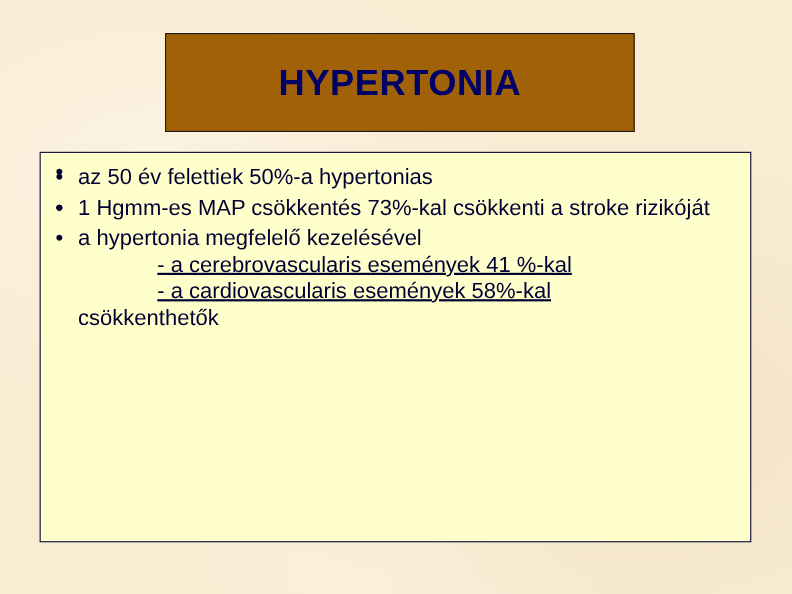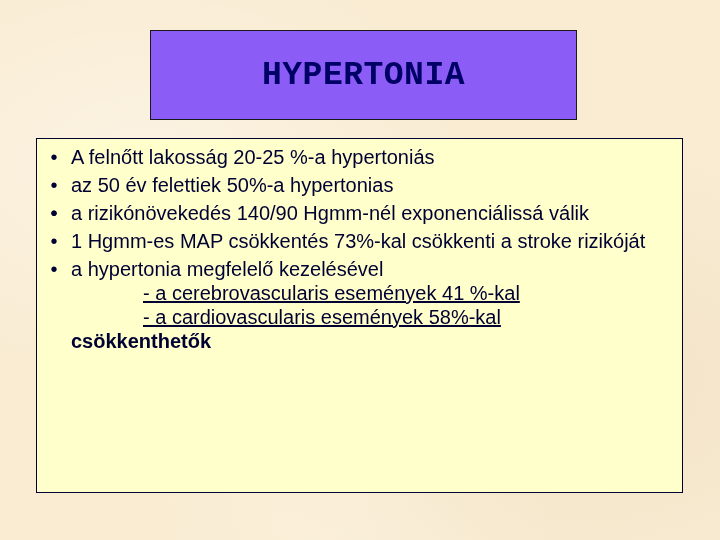--- a/index.html
+++ b/index.html
@@ -7,64 +7,62 @@
       width: 720px; height: 540px; overflow: hidden; position: relative;
       background: #f9ecd3;
       background-image:
         radial-gradient(ellipse at 20% 30%, rgba(255,255,255,0.35) 0, rgba(255,255,255,0) 40%),
         radial-gradient(ellipse at 80% 70%, rgba(230,210,175,0.35) 0, rgba(230,210,175,0) 45%),
         radial-gradient(ellipse at 50% 90%, rgba(255,250,235,0.3) 0, rgba(255,250,235,0) 40%);
       font-family: "Liberation Sans", sans-serif;
     }
     .title-box {
       position: absolute; left: 150px; top: 30px; width: 425px; height: 88px;
-      background: #8b5cf6; border: 1px solid #1a1a1a;
-      display: flex; align-items: center; justify-content: center; font-family: Liberation Mono, monospace;
+      background: #a16207; border: 1px solid #1a1a1a;
+      display: flex; align-items: center; justify-content: center;
     }
     .title-text {
       color: #000066; font-weight: bold; font-size: 33px; letter-spacing: 0.5px;
     }
     .content-box {
       position: absolute; left: 36px; top: 138px; width: 647px; height: 355px;
       background: #ffffcc; border: 1px solid #000033; box-sizing: border-box;
     }
     ul.bullets { list-style: none; margin: 0; padding: 6px 0 0 0; }
     ul.bullets li {
       position: relative; padding-left: 34px; color: #000033;
       font-size: 20px; line-height: 24px; margin-bottom: 4px;
     }
     ul.bullets li .dot {
       position: absolute; left: 0; width: 34px; text-align: center; top: 0;
     }
     .sub { display: block; padding-left: 72px; text-decoration: underline; }
-    .cont { display: block; font-weight: bold; }
+    .cont { display: block; }
   </style>
 </head>
 <body>
 
 <div class="title-box">
   <span class="title-text">HYPERTONIA</span>
 </div>
 
 <div class="content-box">
   <ul class="bullets">
     <li>
       <span class="dot">•</span>
-      <span>A felnőtt lakosság 20-25 %-a hypertoniás</span>
     </li>
     <li>
       <span class="dot">•</span>
       <span>az 50 év felettiek 50%-a hypertonias</span>
     </li>
     <li style="padding-right:20px;">
       <span class="dot">•</span>
     </li>
     <li style="padding-right:40px;">
       <span class="dot">•</span>
-      <span>a rizikónövekedés 140/90 Hgmm-nél exponenciálissá válik</span>
     </li>
     <li style="padding-right:30px;">
       <span class="dot">•</span>
       <span>1 Hgmm-es MAP csökkentés 73%-kal csökkenti a stroke rizikóját</span>
     </li>
     <li>
       <span class="dot">•</span>
       <span>a hypertonia megfelelő kezelésével</span>
       <span class="sub">- a cerebrovascularis események 41 %-kal</span>
       <span class="sub">- a cardiovascularis események 58%-kal</span>

